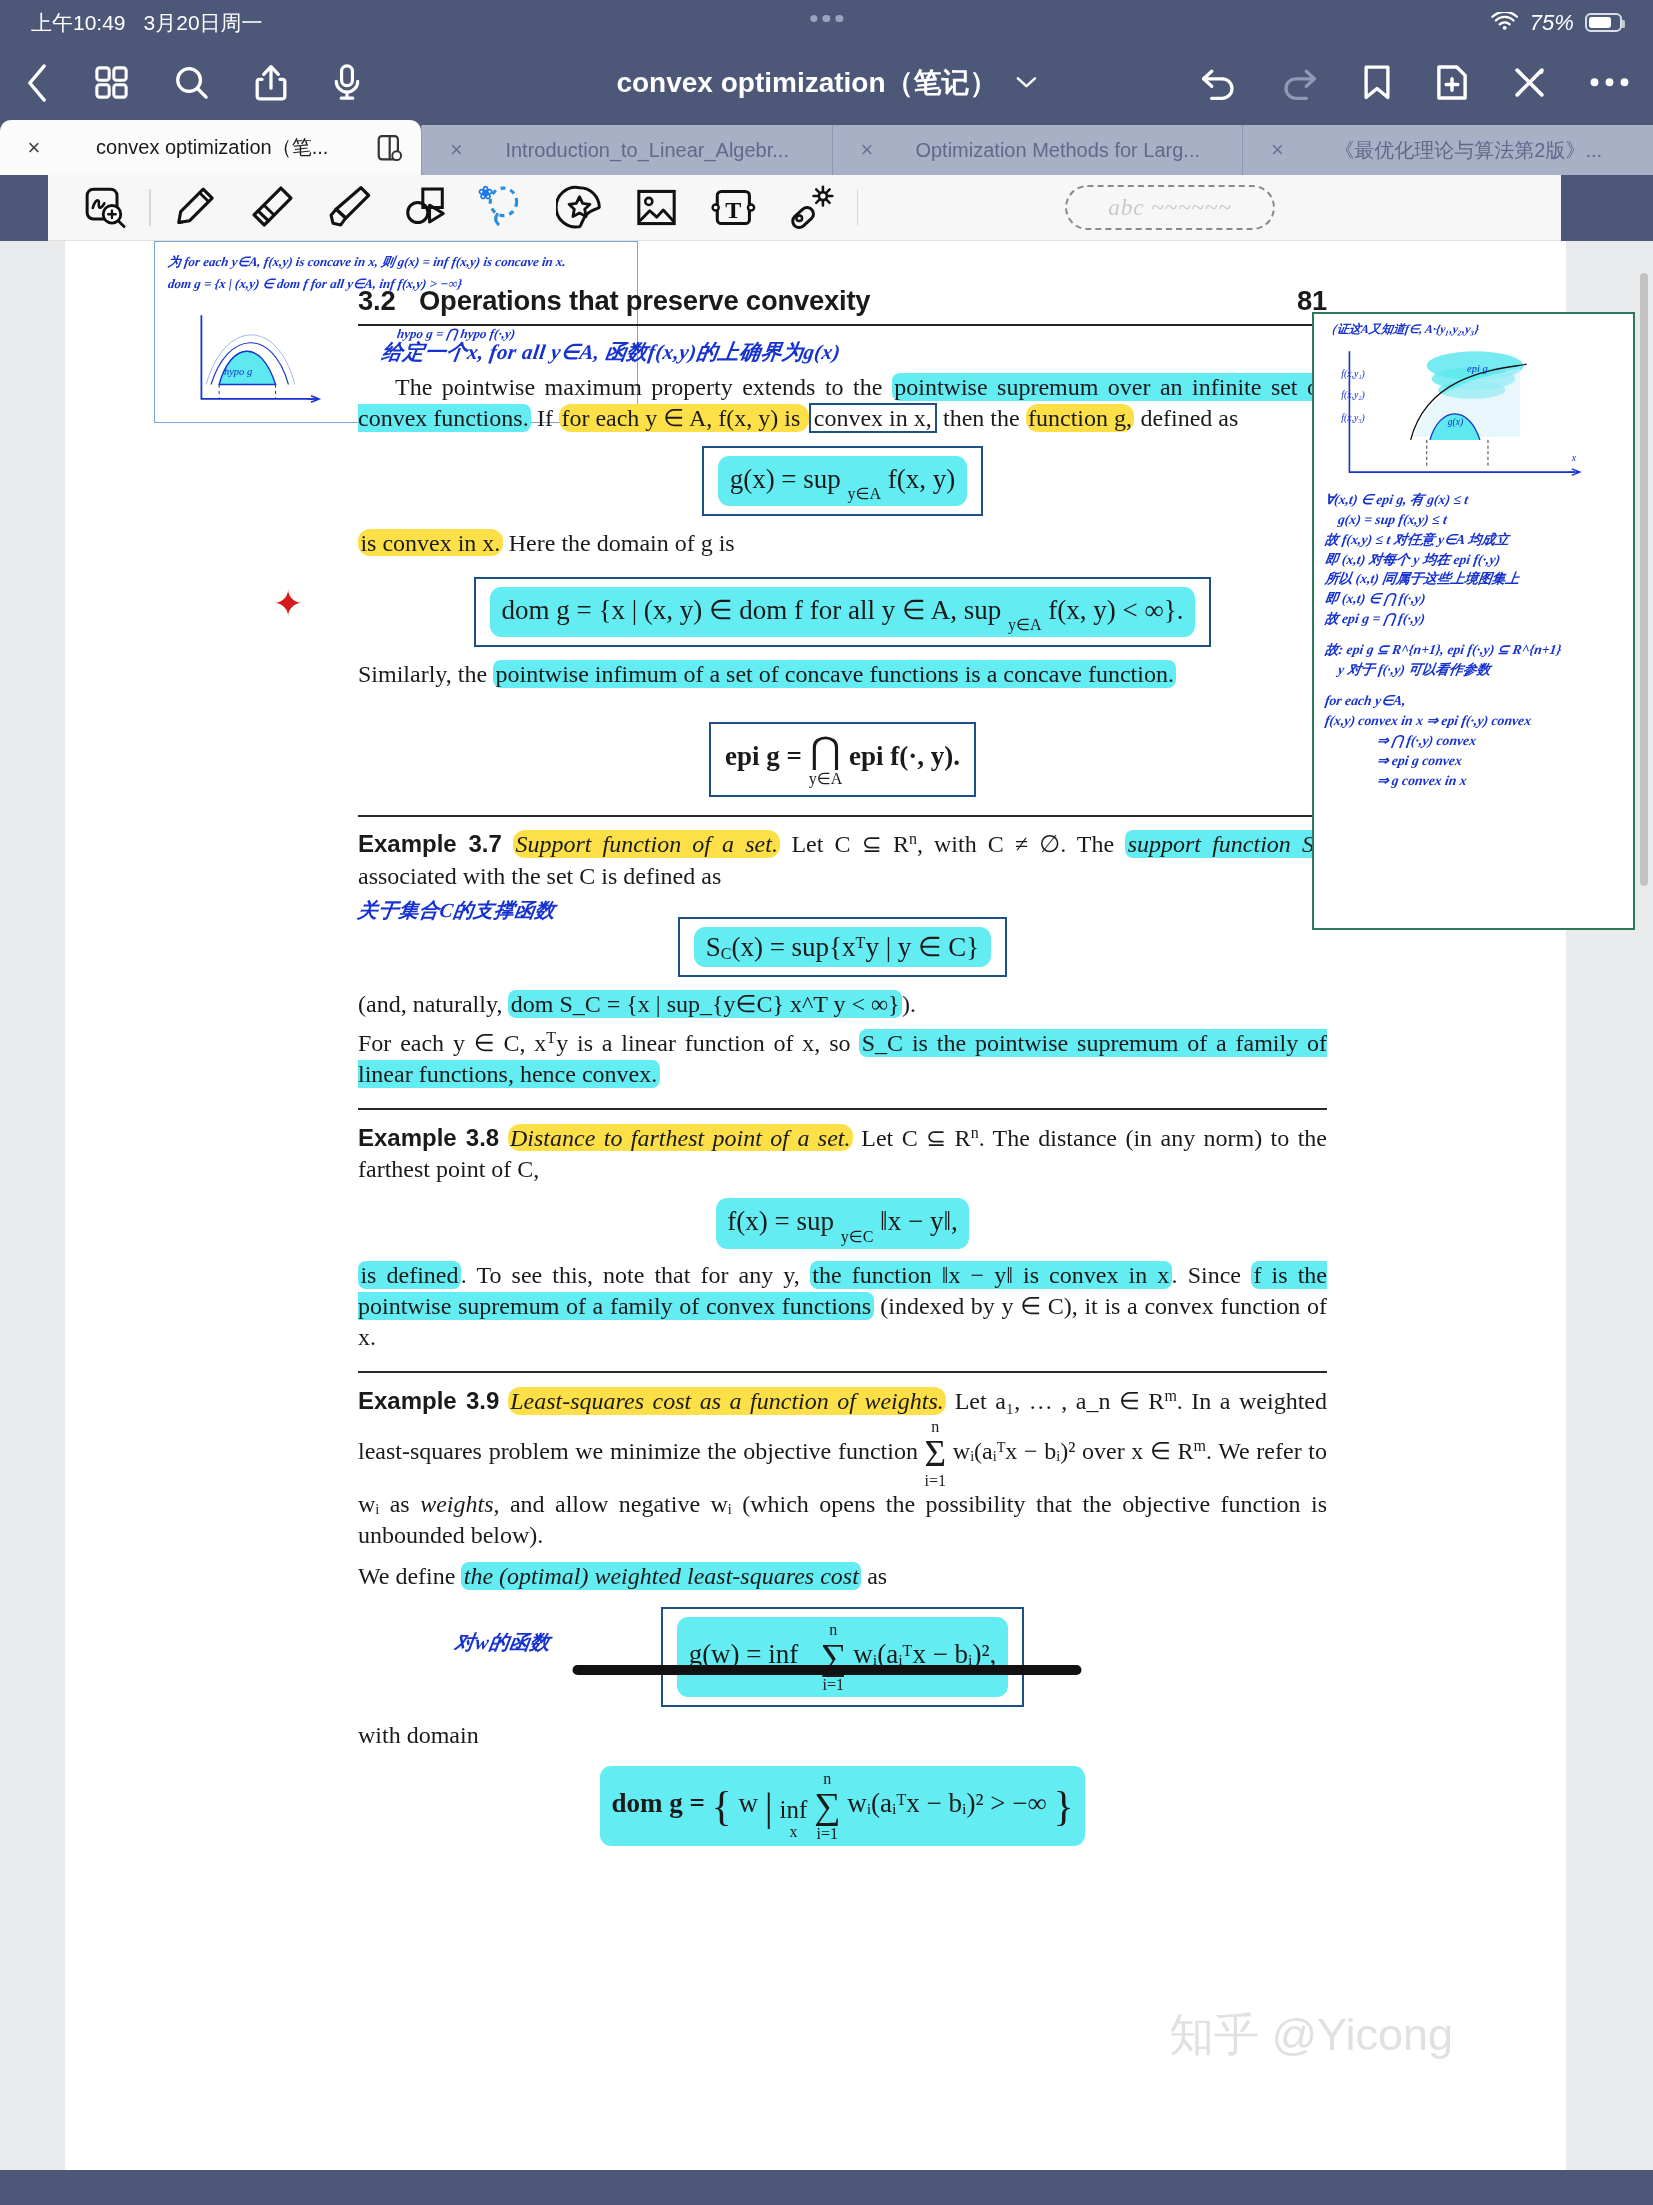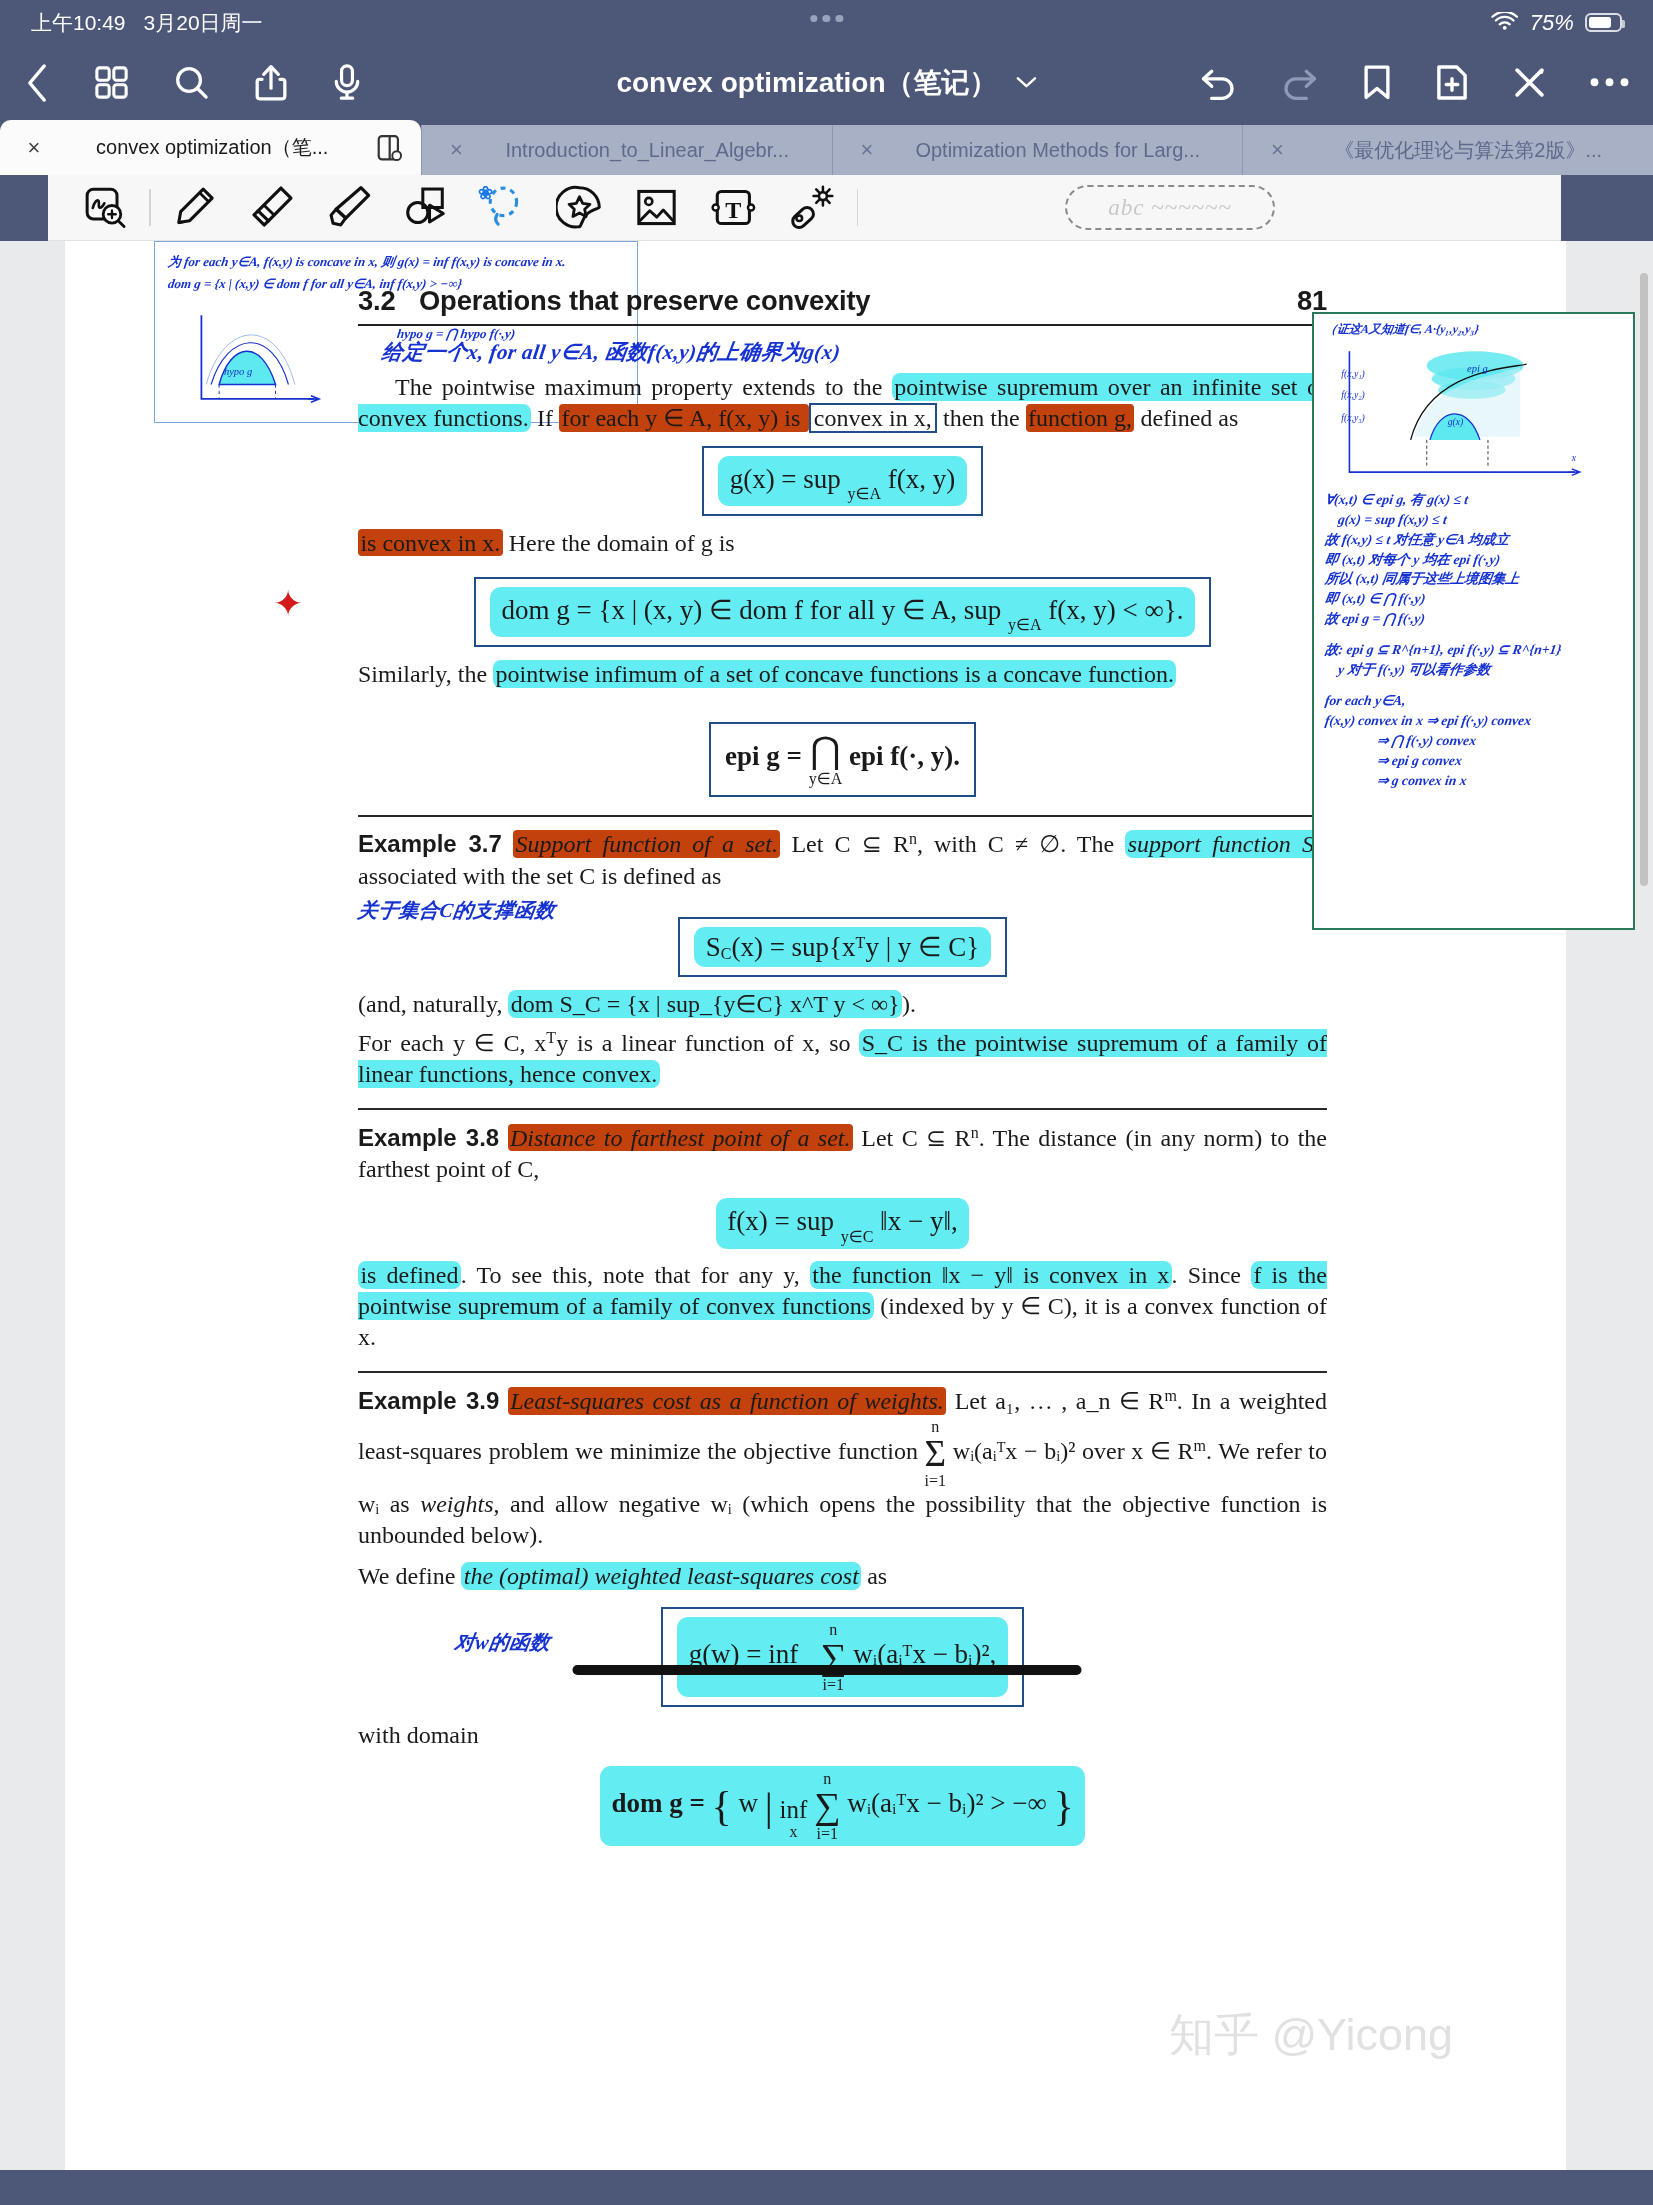--- a/index.html
+++ b/index.html
@@ -104,21 +104,21 @@
   }
   .doc {
     position: absolute; left: 293px; top: 44px; width: 969px;
     font-family: "Liberation Serif", serif; color: #1a1a1a;
   }
   .doc p { font-size: 24px; line-height: 1.30; text-align: justify; margin: 0 0 4.8px 0; }
   .indent { text-indent: 37px; }
 
   
   .hc { background: #63ecf2; border-radius: 8px; padding: 0.8px 2.4px; }
-  .hp { background: #c2410c; border-radius: 4px; padding: 0.8px 2.4px; }
+  .hp { background: #fde047; border-radius: 12px; padding: 0.8px 2.4px; }
   .boxed { border: 2.4px solid #1f4f87; padding: 0 3.2px; }
   .red { color: #d11; }
 
   
   .sechead {
     display: flex; align-items: baseline; font-family: "Liberation Sans", sans-serif;
     font-weight: bold; font-size: 27.4px; letter-spacing: -0.2px;
   }
   .sechead .num { width: 61px; }
   .sechead .pg { margin-left: auto; }

